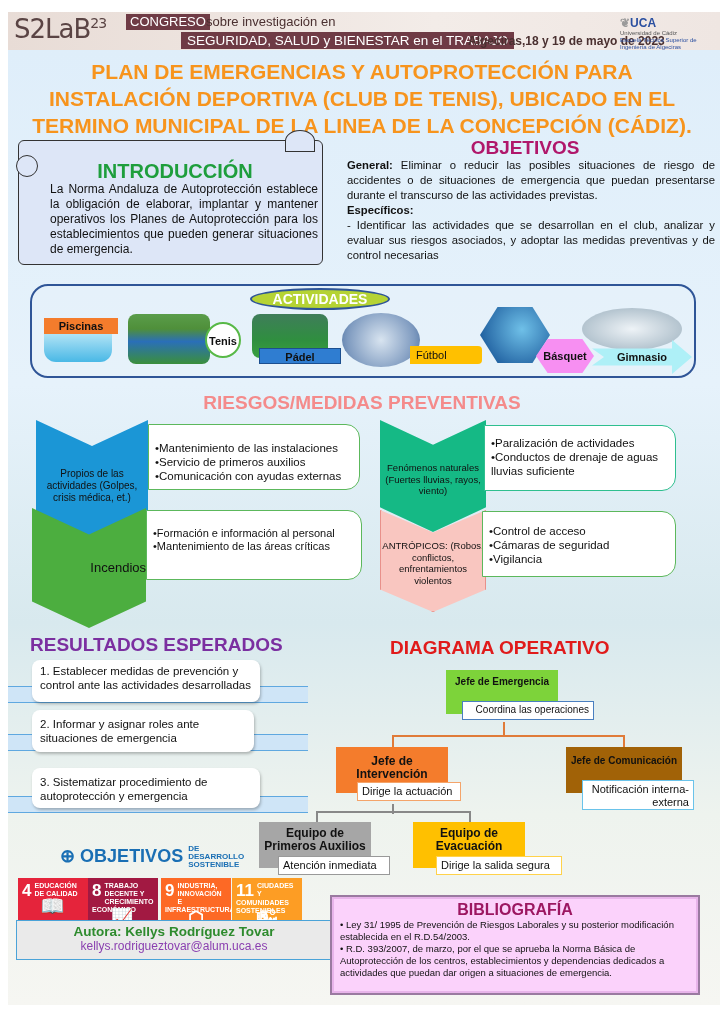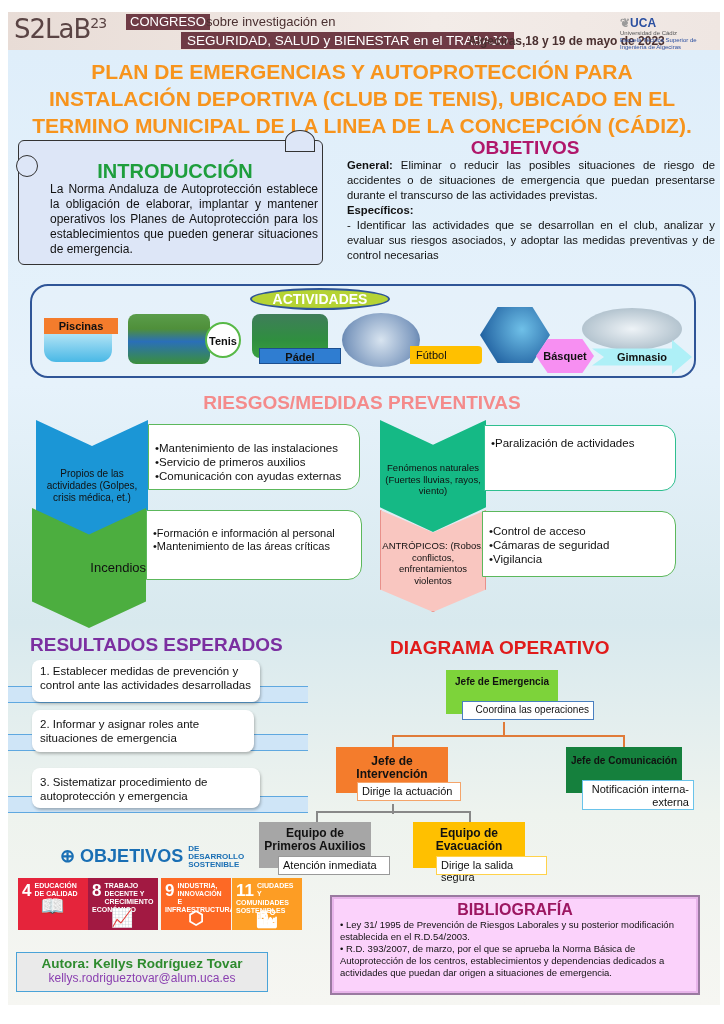--- a/index.html
+++ b/index.html
@@ -33,21 +33,21 @@
 .res-item{background:#fff;border-radius:8px;box-shadow:1px 2px 3px rgba(0,0,0,.25);font-size:11.5px;line-height:14px;color:#111;padding:4px 8px}
 .dia-h{left:390px;top:637px;color:#e01b1b;font-weight:bold;font-size:19px}
 .node{font-weight:bold;font-size:11px;text-align:center;color:#111}
 .sub{background:#fff;font-size:11px;color:#111;padding:2px 4px}
 .line{background:#e07b39}
 .gline{background:#888}
 .sdg{left:60px;top:845px;font-weight:900;font-size:18px;color:#1a6fb4}
 .sdg small{font-size:8px;display:inline-block;line-height:8px;vertical-align:middle}
 .sdg-tile{top:878px;width:70px;height:52px;color:#fff;font-size:7px;font-weight:bold;padding:4px;line-height:8px}
 .sdg-tile b{font-size:17px;float:left;margin-right:3px;line-height:17px}
-.author{left:16px;top:952px;width:252px;height:40px;border:1.5px solid #4aa3d8;background:#eaeaea;text-align:center}
+.author{left:16px;top:920px;width:316px;height:40px;border:1.5px solid #4aa3d8;background:#eaeaea;text-align:center}
 .bib{left:330px;top:895px;width:370px;height:100px;background:#fbd2fb;border:2px solid #9a7aa0;box-shadow:inset 0 0 0 2px #e8b4ea}
 </style>
 </head>
 <body>
 
 <div class="abs header"></div>
 <div class="abs logo"><span>S2LaB</span><sup>23</sup></div>
 <div class="abs cong1">CONGRESO</div>
 <div class="abs cong1b">sobre investigación en</div>
 <div class="abs cong2">SEGURIDAD, SALUD y BIENESTAR en el TRABAJO</div>
@@ -109,20 +109,21 @@
 <div class="abs" style="left:32px;top:560px;width:114px;text-align:right;font-size:13px;color:#111">Incendios</div>
 <div class="abs rbox" style="left:146px;top:510px;width:216px;height:70px;font-size:11px;line-height:13px">
   <div>•Formación e información al personal</div>
   <div>•Mantenimiento de las áreas críticas</div>
 </div>
 
 <div class="abs chev" style="left:380px;top:420px;width:106px;height:112px;background:#15b985"></div>
 <div class="abs" style="left:380px;top:462px;width:106px;text-align:center;font-size:9.5px;line-height:11.5px;color:#111">Fenómenos naturales (Fuertes lluvias, rayos, viento)</div>
 <div class="abs rbox" style="left:484px;top:425px;width:192px;height:66px;border-color:#2fbf8f;padding-top:10px">
   <div>•Paralización de actividades</div>
+  <div>•Conductos de drenaje de aguas lluvias suficiente</div>
 </div>
 
 <div class="abs chev" style="left:380px;top:510px;width:106px;height:102px;background:#f9c6c0;border:1px solid #e8908a"></div>
 <div class="abs" style="left:382px;top:540px;width:102px;text-align:center;font-size:9.5px;line-height:11.5px;color:#111">ANTRÓPICOS: (Robos, conflictos, enfrentamientos violentos</div>
 <div class="abs rbox" style="left:482px;top:511px;width:194px;height:66px;padding-top:12px">
   <div>•Control de acceso</div>
   <div>•Cámaras de seguridad</div>
   <div>•Vigilancia</div>
 </div>
 
@@ -144,28 +145,28 @@
 <div class="abs gline" style="left:316px;top:811px;width:154px;height:1.5px"></div>
 <div class="abs gline" style="left:316px;top:811px;width:1.5px;height:12px"></div>
 <div class="abs gline" style="left:469px;top:811px;width:1.5px;height:12px"></div>
 
 <div class="abs node" style="left:446px;top:670px;width:112px;height:44px;background:#7dd33a;padding-top:6px;font-size:10px">Jefe de Emergencia</div>
 <div class="abs sub" style="left:462px;top:701px;width:132px;height:19px;border:1.5px solid #4a7fc0;font-size:10px;text-align:right">Coordina las operaciones</div>
 
 <div class="abs node" style="left:336px;top:747px;width:112px;height:46px;background:#f47c2c;padding-top:8px;font-size:12px;line-height:13px">Jefe de Intervención</div>
 <div class="abs sub" style="left:357px;top:782px;width:104px;height:19px;border:1.5px solid #f4a46a">Dirige la actuación</div>
 
-<div class="abs node" style="left:566px;top:747px;width:116px;height:46px;background:#15803d;padding-top:8px;font-size:10px">Jefe de Comunicación</div>
+<div class="abs node" style="left:566px;top:747px;width:116px;height:46px;background:#a16207;padding-top:8px;font-size:10px">Jefe de Comunicación</div>
 <div class="abs sub" style="left:582px;top:780px;width:112px;height:30px;border:1.5px solid #6ac3ea;text-align:right;line-height:13px">Notificación interna-externa</div>
 
 <div class="abs node" style="left:259px;top:822px;width:112px;height:46px;background:#a6a6a6;padding-top:5px;font-size:12px;line-height:13px">Equipo de Primeros Auxilios</div>
 <div class="abs sub" style="left:278px;top:856px;width:112px;height:19px;border:1.5px solid #999">Atención inmediata</div>
 
 <div class="abs node" style="left:413px;top:822px;width:112px;height:46px;background:#ffc000;padding-top:5px;font-size:12px;line-height:13px">Equipo de Evacuación</div>
-<div class="abs sub" style="left:436px;top:856px;width:111px;height:19px;border:1.5px solid #ffd24a">Dirige la salida segura</div>
+<div class="abs sub" style="left:436px;top:856px;width:126px;height:19px;border:1.5px solid #ffd24a">Dirige la salida segura</div>
 
 <div class="abs sdg"><span>⊕</span> <span>OBJETIVOS</span> <small style="width:66px">DE DESARROLLO SOSTENIBLE</small></div>
 <div class="abs sdg-tile" style="left:18px;background:#e5243b"><b>4</b><span>EDUCACIÓN DE CALIDAD</span><div style="font-size:20px;text-align:center;clear:both;margin-top:4px">📖</div></div>
 <div class="abs sdg-tile" style="left:88px;background:#a21942"><b>8</b><span>TRABAJO DECENTE Y CRECIMIENTO ECONÓMICO</span><div style="font-size:18px;text-align:center;clear:both">📈</div></div>
 <div class="abs sdg-tile" style="left:161px;background:#fd6925"><b>9</b><span>INDUSTRIA, INNOVACIÓN E INFRAESTRUCTURA</span><div style="font-size:18px;text-align:center;clear:both">⬡</div></div>
 <div class="abs sdg-tile" style="left:232px;background:#fd9d24"><b>11</b><span>CIUDADES Y COMUNIDADES SOSTENIBLES</span><div style="font-size:18px;text-align:center;clear:both">🏙</div></div>
 
 <div class="abs author">
   <div style="color:#2e8b2e;font-weight:bold;font-size:13.5px;margin-top:3px">Autora: Kellys Rodríguez Tovar</div>
   <div style="color:#8a3fb0;font-size:12px">kellys.rodrigueztovar@alum.uca.es</div>

